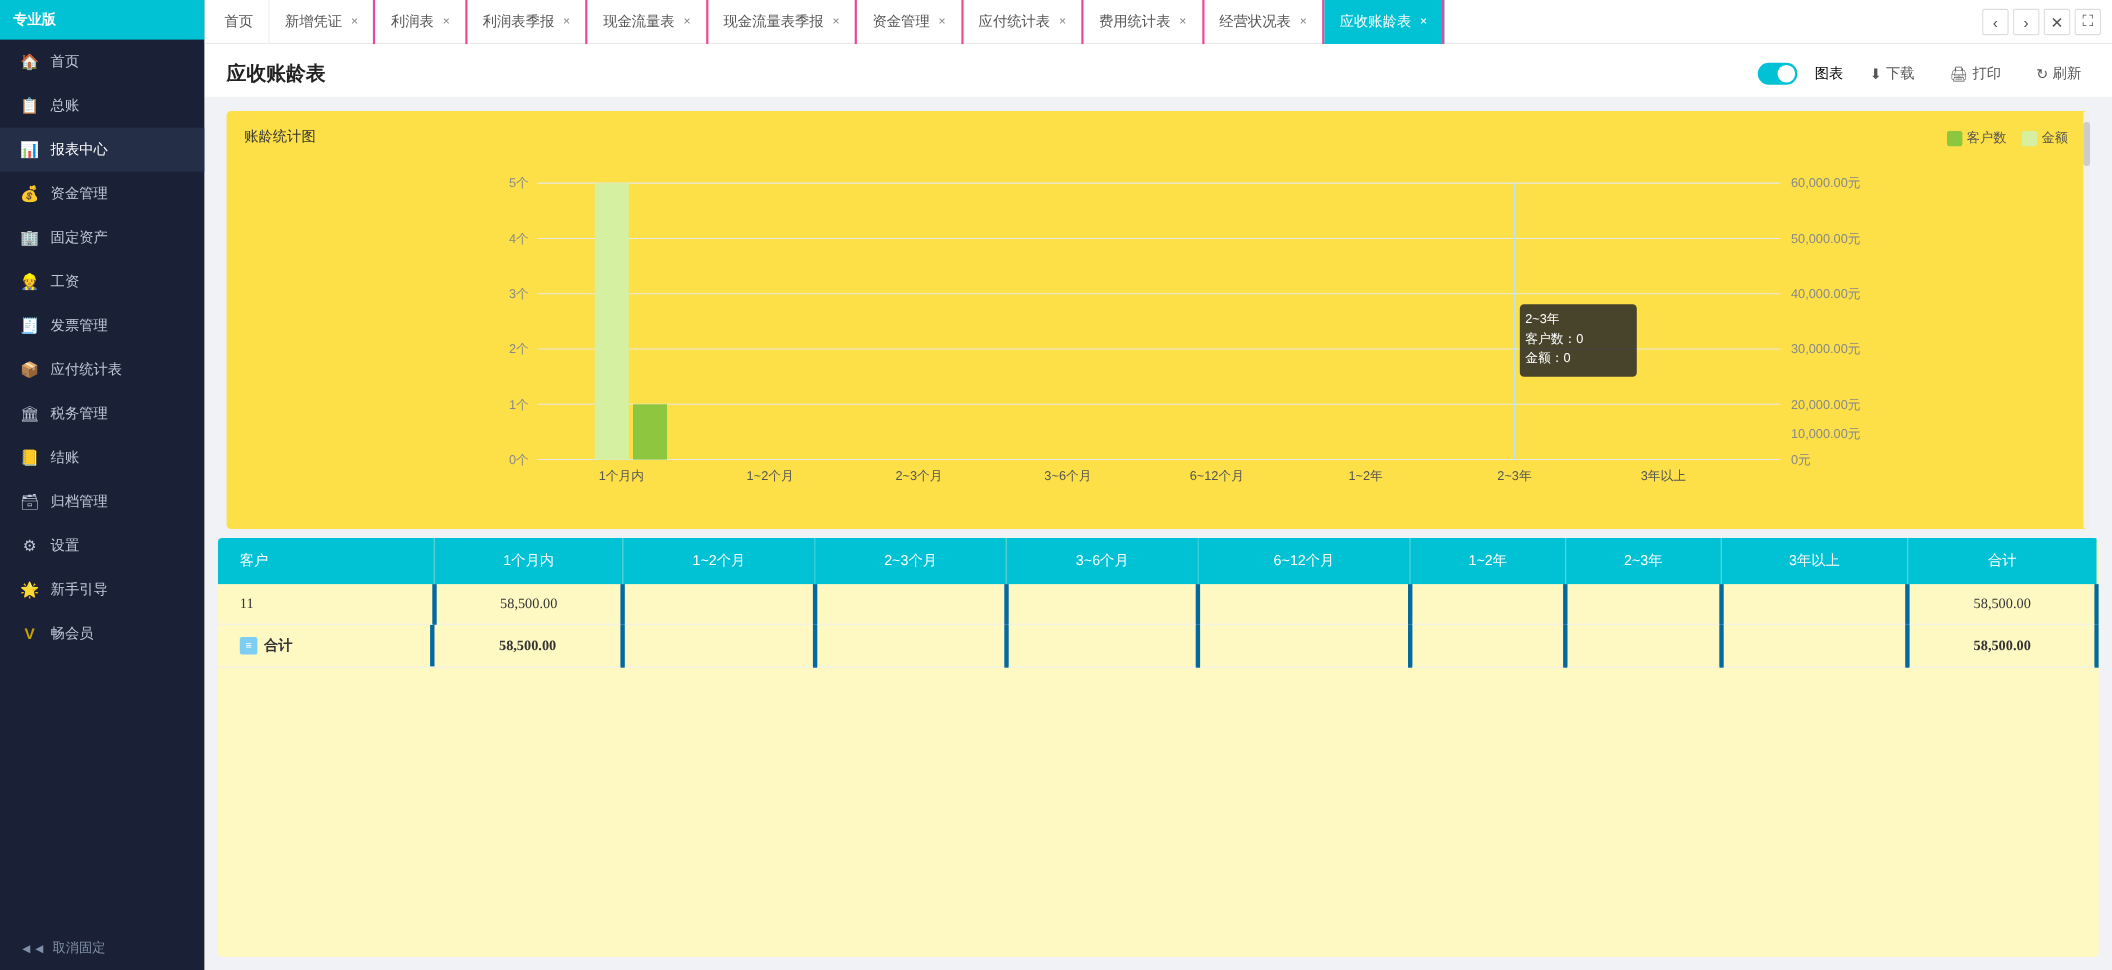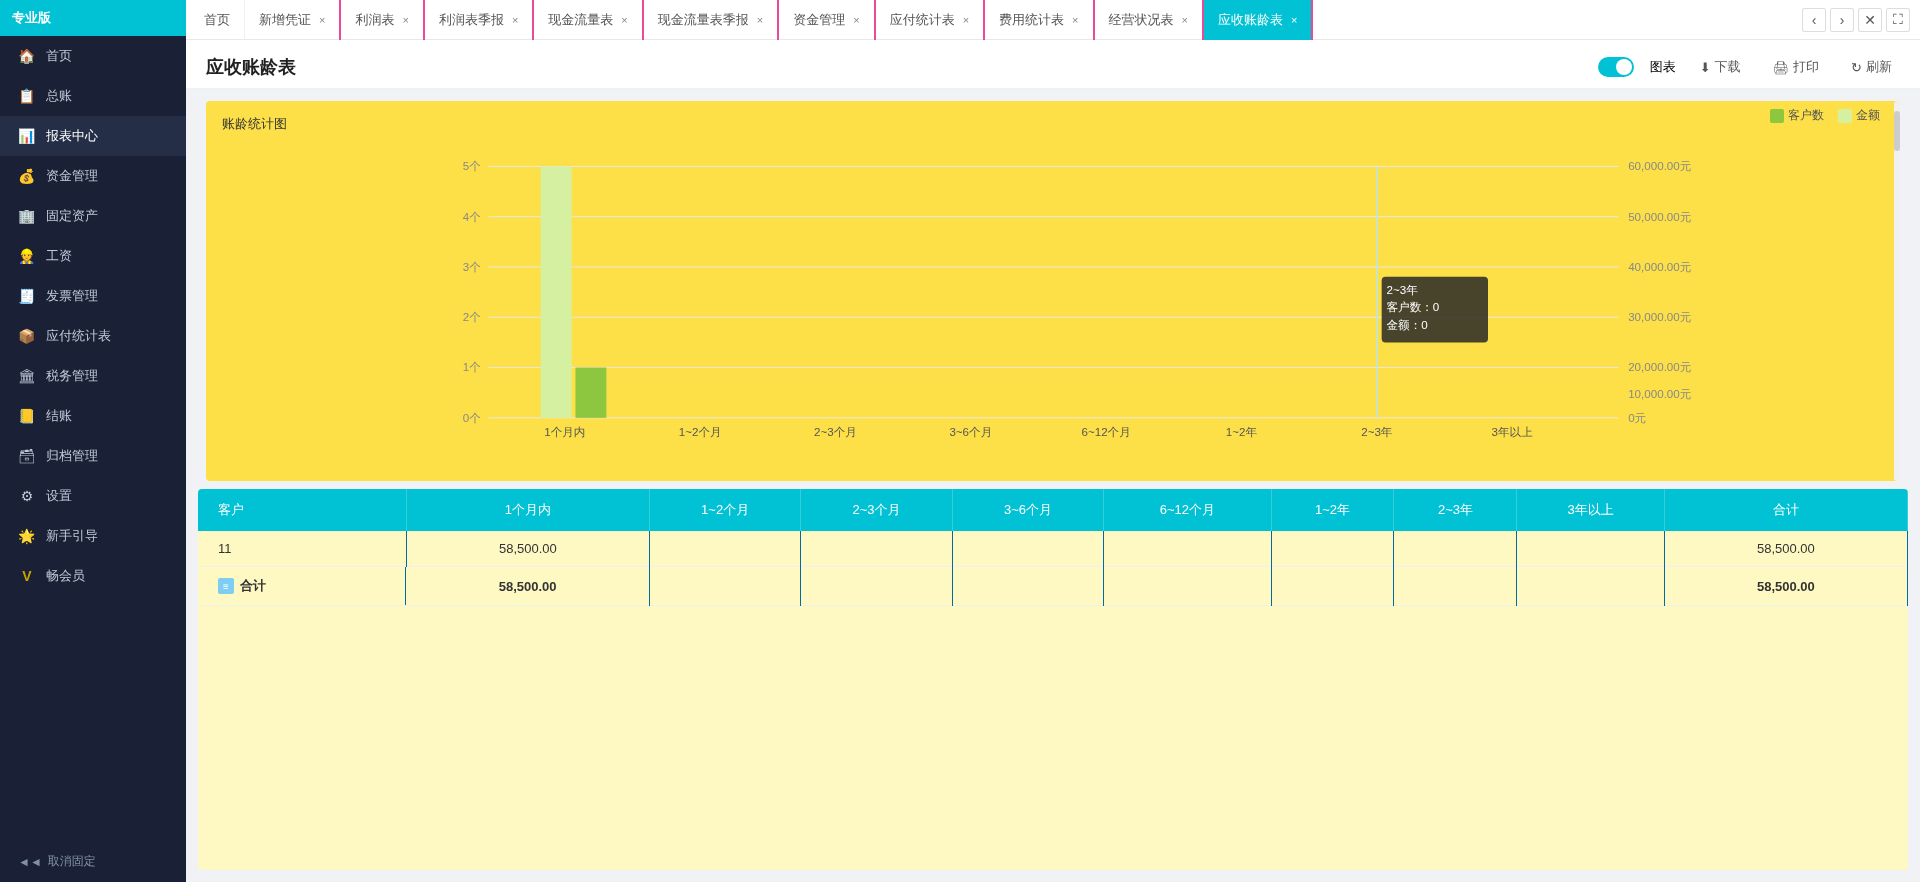--- a/index.html
+++ b/index.html
@@ -176,21 +176,21 @@
       background: #fde047;
       margin: 12px 20px 8px;
       padding: 14px 16px;
       border-radius: 4px;
       position: relative;
       height: 380px;
       flex-shrink: 0;
     }
     .chart-legend {
       position: absolute;
-      top: 6px;
+      top: 16px;
       right: 20px;
       display: flex;
       gap: 14px;
       font-size: 12px;
       color: #555;
       align-items: center;
     }
     .legend-item { display: flex; align-items: center; gap: 4px; }
     .legend-dot { width: 14px; height: 14px; border-radius: 2px; }
     .chart-title { font-size: 13px; color: #333; margin-bottom: 8px; }
@@ -214,24 +214,25 @@
     }
     .data-table thead th {
       padding: 12px 10px;
       text-align: center;
       font-weight: normal;
       border-right: 1px solid rgba(255,255,255,0.2);
     }
     .data-table thead th:first-child { text-align: left; padding-left: 20px; }
     .data-table tbody tr { border-bottom: 1px solid #f0f0f0; }
     .data-table tbody td {
-      padding: 10px 26px;
+      padding: 10px 6px;
       text-align: center;
       color: #333;
-      border-right: 1px solid #0369a1;
+      border-right: 4px solid #0369a1;
+      font-family: Liberation Serif, serif;
     }
     .data-table tbody td:first-child { text-align: left; padding-left: 20px; }
     .data-table tbody tr.total-row { font-weight: bold; }
     .data-table tbody tr.total-row td:first-child {
       display: flex;
       align-items: center;
       gap: 6px;
     }
     .total-icon {
       width: 16px;

